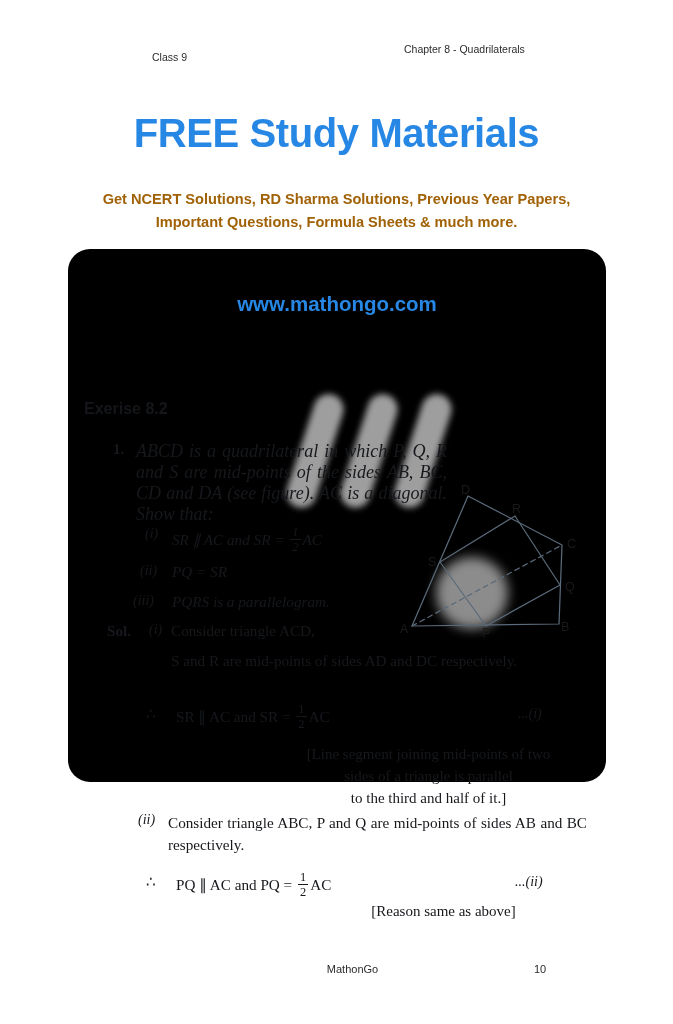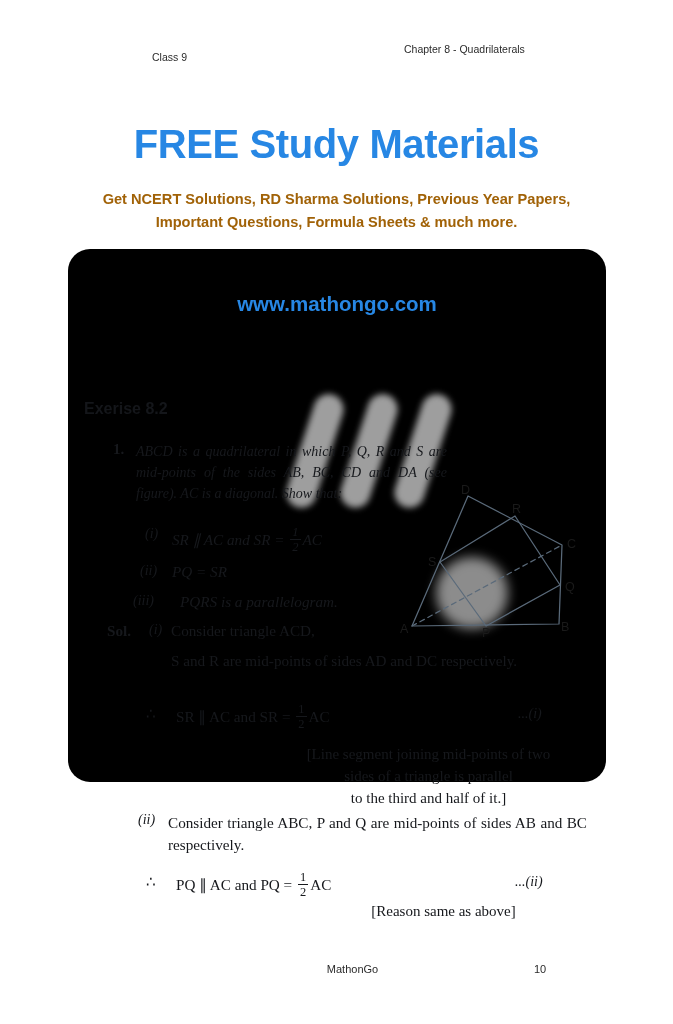--- a/index.html
+++ b/index.html
@@ -51,21 +51,20 @@
     top: 111px;
     left: 0;
     width: 673px;
     text-align: center;
     font-family: "Liberation Sans", sans-serif;
     font-weight: bold;
     font-size: 40px;
     letter-spacing: -0.4px;
     color: #2787e4;
     white-space: nowrap;
-    margin-top: 11px;
   }
   .promo-sub {
     position: absolute;
     top: 188px;
     left: 0;
     width: 673px;
     text-align: center;
     font-family: "Liberation Sans", sans-serif;
     font-weight: bold;
     font-size: 14.6px;
@@ -148,34 +147,34 @@
     top: 441px;
     font-weight: bold;
     font-size: 15px;
   }
   .q-text {
     position: absolute;
     left: 136px;
     top: 441px;
     width: 311px;
     font-style: italic;
-    font-size: 14px;
+    font-size: 18px;
     line-height: 21px;
     text-align: justify;
   }
 
   .sub-item { position: absolute; font-style: italic; font-size: 15.2px; }
   .sub-mark { position: absolute; font-style: italic; font-size: 14px; }
 
   .i1-mark { left: 145px; top: 526px; }
   .i1-body { left: 172px; top: 526px; }
   .i2-mark { left: 140px; top: 563px; }
   .i2-body { left: 172px; top: 563px; }
   .i3-mark { left: 133px; top: 593px; }
-  .i3-body { left: 180px; top: 593px; }
+  .i3-body { left: 172px; top: 593px; }
 
   
   .frac {
     display: inline-block;
     vertical-align: -0.45em;
     text-align: center;
     font-style: normal;
     line-height: 1;
     margin: 0 2px;
   }

